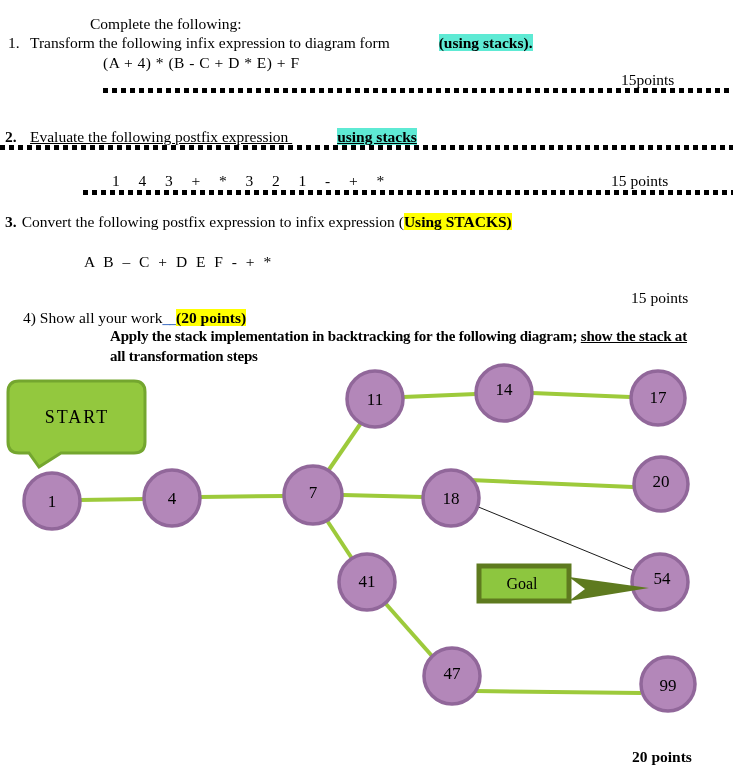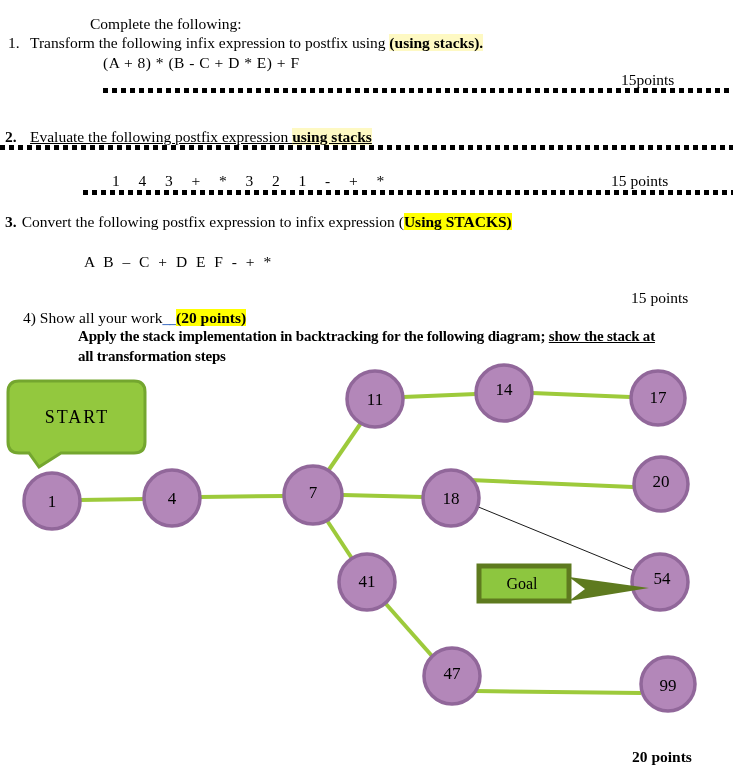--- a/index.html
+++ b/index.html
@@ -3,52 +3,52 @@
 <meta charset="utf-8">
 <style>
   html,body{margin:0;padding:0;background:#fff;}
   .page{
     position:relative;width:733px;height:773px;background:#ffffff;
     font-family:"Liberation Serif","DejaVu Serif",serif;color:#000;overflow:hidden;
   }
   .line{position:absolute;font-size:15.5px;white-space:nowrap;line-height:19px;}
   .b{font-weight:bold;}
   .hl{background:#ffff00;font-weight:bold;}
-  .hlb{background:#fef9c3;font-weight:bold;}
+  .hlb{background:#5eead4;font-weight:bold;margin-left:45px;}
   .u{text-decoration:underline;}
   .qnum1{display:inline-block;width:22px;}
   .qnum2{display:inline-block;width:25px;font-weight:bold;}
   .qnum3{font-weight:bold;margin-right:5px;}
   .dot{position:absolute;height:5px;background:repeating-linear-gradient(90deg,#000 0 5px,transparent 5px 9px);}
   .expr2{white-space:pre;word-spacing:4px;letter-spacing:1px;}
   .expr3{word-spacing:3px;letter-spacing:1px;}
   .bluemark{color:#4472c4;font-weight:bold;letter-spacing:-1px;}
-  .instr{font-size:15px;font-weight:bold;letter-spacing:-0.2px;}
+  .instr{font-size:15px;font-weight:bold;letter-spacing:-0.2px;margin-left:32px;}
   .diagram-svg{position:absolute;left:0;top:0;}
   .edge{stroke:#9dca3b;stroke-width:4;}
   .edge-thin{stroke:#1a1a1a;stroke-width:1;}
   .node-circle{fill:#b387b9;stroke:#91679a;stroke-width:3.5;}
   .node-label{font-family:"Liberation Serif","DejaVu Serif",serif;font-size:17px;fill:#000;text-anchor:middle;}
   .start-bubble{fill:#93c83e;stroke:#74a62f;stroke-width:3;}
   .start-label{font-family:"Liberation Serif","DejaVu Serif",serif;font-size:18px;fill:#000;text-anchor:middle;letter-spacing:2px;}
   .goal-rect{fill:#8dc63f;stroke:#5e7a1f;stroke-width:5;}
   .goal-pointer{fill:#5e7a1f;}
   .goal-label{font-family:"Liberation Serif","DejaVu Serif",serif;font-size:16px;fill:#000;text-anchor:middle;}
 </style>
 </head>
 <body>
 
 <div class="page">
 
   <div class="line" style="left:90px;top:14px;">Complete the following:</div>
 
   <div class="line" style="left:8px;top:33px;">
-    <span class="qnum1">1.</span><span>Transform the following infix expression to postfix using </span><span class="hlb">(using stacks).</span>
+    <span class="qnum1">1.</span><span>Transform the following infix expression to diagram form </span><span class="hlb">(using stacks).</span>
   </div>
-  <div class="line" style="left:103px;top:53px;letter-spacing:0.5px;">(A + 8) * (B - C + D * E) + F</div>
+  <div class="line" style="left:103px;top:53px;letter-spacing:0.5px;">(A + 4) * (B - C + D * E) + F</div>
   <div class="line" style="left:621px;top:70px;">15points</div>
   <div class="dot" style="left:103px;top:88px;width:630px;"></div>
 
   <div class="line" style="left:5px;top:127px;text-decoration:underline;">
     <span class="qnum2">2.</span><span>Evaluate the following postfix expression </span><span class="hlb">using stacks</span>
   </div>
   <div class="dot" style="left:0px;top:145px;width:733px;"></div>
   <div class="line expr2" style="left:112px;top:171px;">1  4  3  +  *  3  2  1  -  +  *</div>
   <div class="line" style="left:611px;top:171px;">15 points</div>
   <div class="dot" style="left:83px;top:190px;width:650px;"></div>

